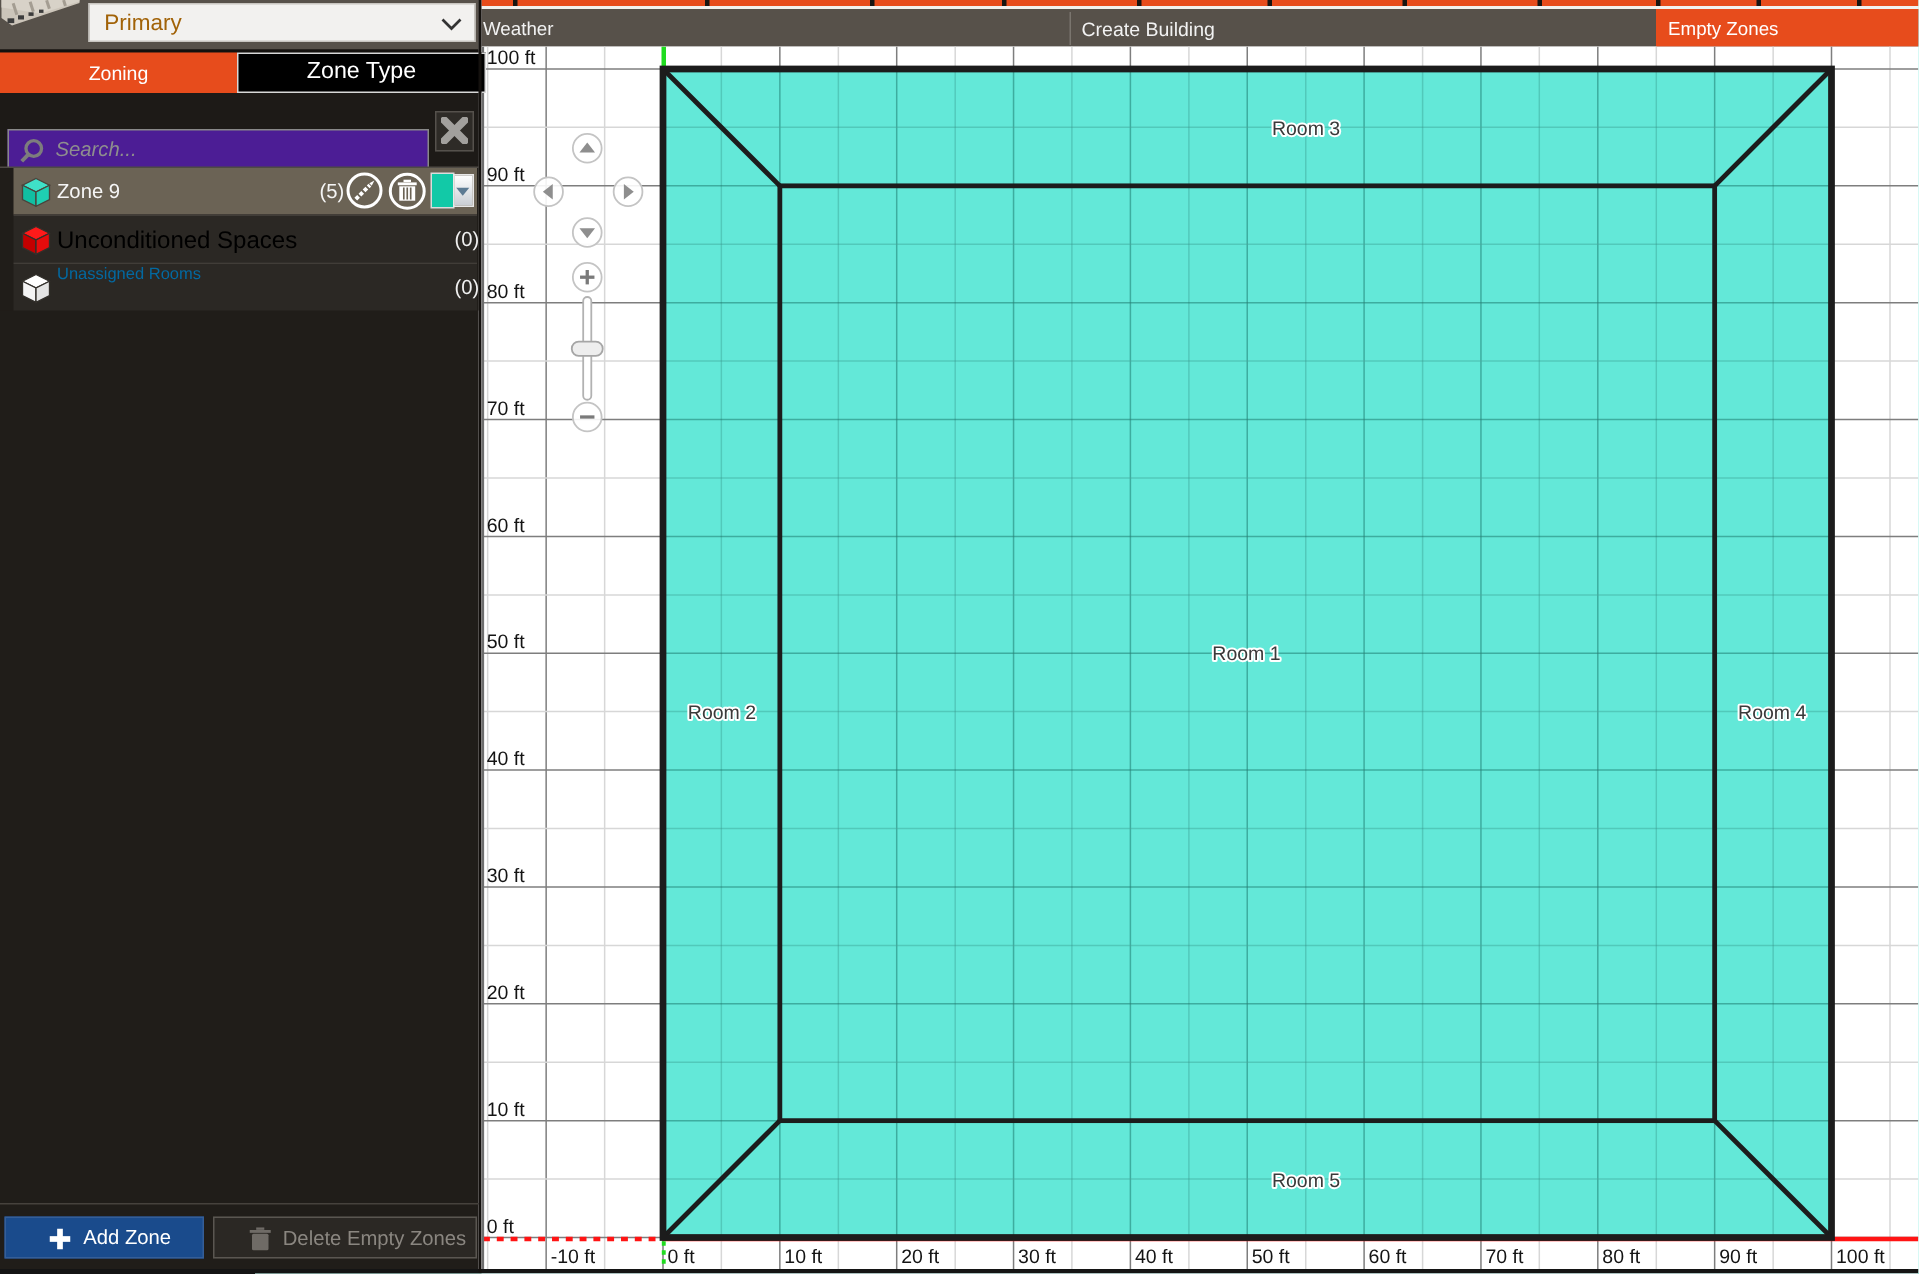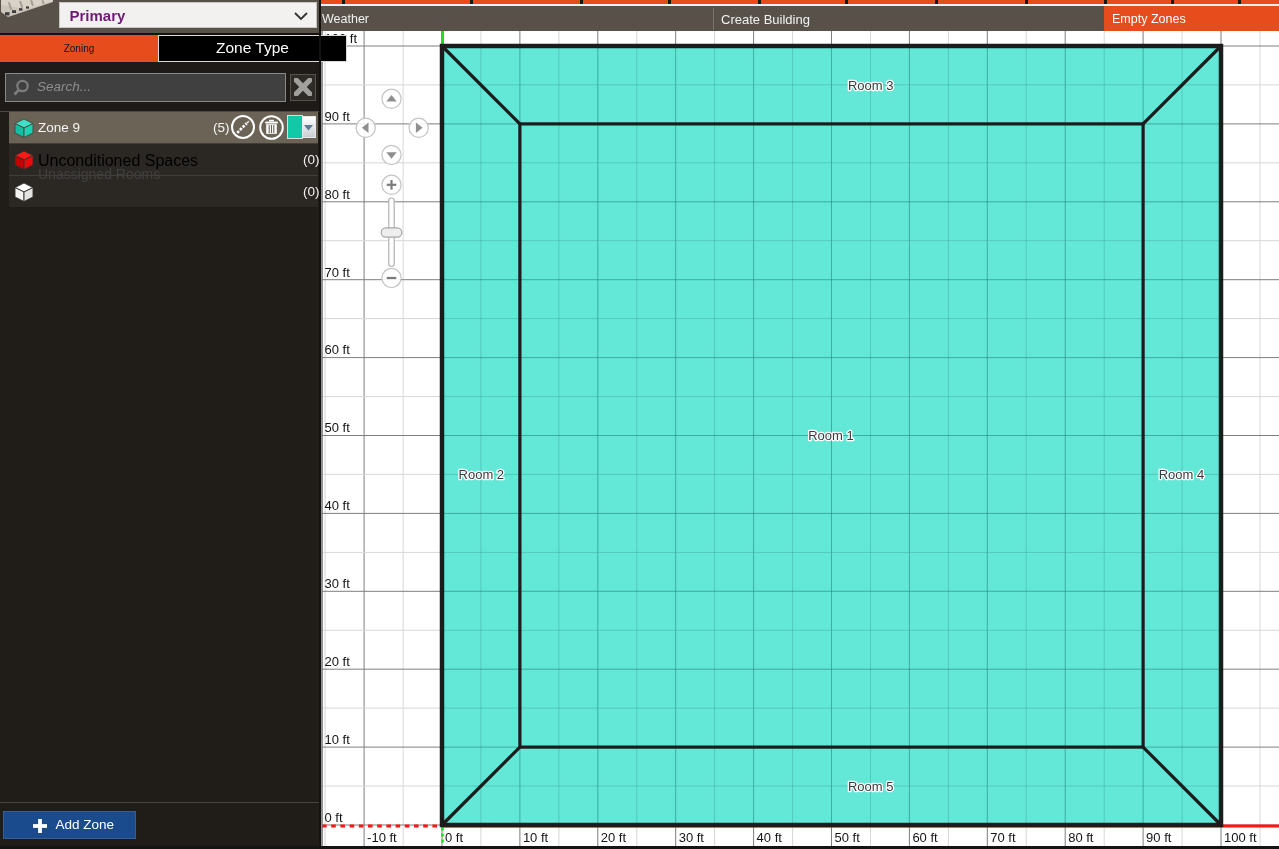--- a/index.html
+++ b/index.html
@@ -201,33 +201,33 @@
         <rect x="26" y="6.4" width="3" height="2.2"></rect>
       </g>
       <g fill="#a49d92">
         <rect x="9" y="2" width="2" height="8" transform="rotate(-18 10 6)"></rect>
         <rect x="20" y="1" width="2" height="7" transform="rotate(-18 21 4)"></rect>
         <rect x="31" y="0" width="2" height="6" transform="rotate(-18 32 3)"></rect>
         <rect x="42" y="0" width="2" height="4" transform="rotate(-18 43 2)"></rect>
       </g>
     </svg>
     <div class="abs" style="left:58.5px;top:2px;width:258px;height:26px;background:#f2f1ef;border:1px solid #c8c5c0;box-sizing:border-box">
-      <div class="abs" style="left:10px;top:3.5px;font-size:15px;font-weight:bold;color:#701a75">Primary</div>
+      <div class="abs" style="left:10px;top:3.5px;font-size:15px;font-weight:normal;color:#a16207">Primary</div>
       <svg width="14" height="9" viewBox="0 0 14 9" style="position:absolute;right:8px;top:9px">
             <polyline points="1,1 7,7 13,1" fill="none" stroke="#333" stroke-width="1.8"></polyline>
           </svg>
     </div>
   </div>
   <div class="abs" style="left:0;top:33px;width:319px;height:1.5px;background:#14110e"></div>
 
-  <div class="abs" style="left:0;top:34.5px;width:158px;height:27px;background:#e74c1c;color:#0f172a;font-size:10px;text-align:center;line-height:27px">Zoning</div>
-  <div class="abs" style="left:158px;top:34.5px;width:189px;height:27px;background:#000;border:1.5px solid #d8d8d8;box-sizing:border-box;color:#fff;font-size:15.5px;text-align:center;line-height:24px">Zone Type</div>
+  <div class="abs" style="left:0;top:34.5px;width:158px;height:27px;background:#e74c1c;color:#ffffff;font-size:13px;text-align:center;line-height:27px">Zoning</div>
+  <div class="abs" style="left:158px;top:34.5px;width:166px;height:27px;background:#000;border:1.5px solid #d8d8d8;box-sizing:border-box;color:#fff;font-size:15.5px;text-align:center;line-height:24px">Zone Type</div>
 
   <div class="abs" style="left:0;top:61.5px;width:319px;height:49px;background:#1d1a17">
-    <div class="abs" style="left:5px;top:11px;width:281px;height:29px;background:#404040;border:1px solid #888;box-sizing:border-box">
+    <div class="abs" style="left:5px;top:24px;width:281px;height:29px;background:#4c1d95;border:1px solid #888;box-sizing:border-box">
       <svg width="18" height="18" viewBox="0 0 18 18" style="position:absolute;left:6px;top:5px">
             <circle cx="10.5" cy="7" r="5.2" fill="none" stroke="#7d7d7d" stroke-width="2.2"></circle>
             <line x1="6.6" y1="11.2" x2="2.5" y2="15.5" stroke="#7d7d7d" stroke-width="2.6"></line>
           </svg>
       <div class="abs" style="left:31px;top:5px;font-size:13.5px;font-style:italic;color:#8e8e8e">Search...</div>
     </div>
     <div class="abs" style="left:289.5px;top:12px;width:26px;height:27px;background:#2e2b27;border:1px solid #55514c;box-sizing:border-box">
       <svg width="18" height="18" viewBox="0 0 18 18" style="position:absolute;left:3px;top:3.5px">
             <g stroke="#a2a09d" stroke-width="5.2" stroke-linecap="round">
               <line x1="2.2" y1="2.2" x2="15.8" y2="15.8"></line>
@@ -256,21 +256,21 @@
 <polygon points="1,5.5 10,10 10,19.5 1,15" fill="#c40000" stroke="#33302b" stroke-width="0.9"></polygon>
 <polygon points="19,5.5 10,10 10,19.5 19,15" fill="#e60c0c" stroke="#33302b" stroke-width="0.9"></polygon>
 </svg>
     <svg width="20" height="20" viewBox="0 0 20 20" style="position:absolute;left:13.5px;top:181.5px">
 <polygon points="10,1 19,5.5 10,10 1,5.5" fill="#ffffff" stroke="#33302b" stroke-width="0.9"></polygon>
 <polygon points="1,5.5 10,10 10,19.5 1,15" fill="#f4f4f4" stroke="#33302b" stroke-width="0.9"></polygon>
 <polygon points="19,5.5 10,10 10,19.5 19,15" fill="#e4e4e4" stroke="#33302b" stroke-width="0.9"></polygon>
 </svg>
 <div class="abs" style="left:38px;top:119.5px;font-size:13.5px;color:#f5f5f5">Zone 9</div>
 <div class="abs" style="left:38px;top:152px;font-size:16px;color:#000000">Unconditioned Spaces</div>
-<div class="abs" style="left:38px;top:166px;font-size:14px;color:#404040">Unassigned Rooms</div>
+<div class="abs" style="left:38px;top:177px;font-size:11px;color:#0369a1">Unassigned Rooms</div>
 <div class="abs" style="left:213px;top:119.5px;font-size:13.5px;color:#f5f5f5">(5)</div>
 <div class="abs" style="left:303px;top:152px;font-size:13.5px;color:#f0f0f0">(0)</div>
 <div class="abs" style="left:303px;top:184px;font-size:13.5px;color:#f0f0f0">(0)</div>
 <svg width="26" height="26" viewBox="0 0 26 26" style="position:absolute;left:230px;top:114.3px">
   <circle cx="13" cy="13" r="11" fill="none" stroke="#ffffff" stroke-width="2"></circle>
   <line x1="7.2" y1="18.8" x2="16.6" y2="9.4" stroke="#ffffff" stroke-width="2.6" stroke-dasharray="2.6 1.3"></line>
   <polygon points="16.2,8.2 17.8,9.8 19.6,6.4" fill="#ffffff"></polygon>
 </svg>
 <svg width="27" height="27" viewBox="0 0 27 27" style="position:absolute;left:257.5px;top:113.8px">
   <circle cx="13.5" cy="13.5" r="11.3" fill="none" stroke="#ffffff" stroke-width="2"></circle>
@@ -293,15 +293,25 @@
 <div class="abs" style="left:0;top:801.5px;width:319px;height:1px;background:#46423d"></div>
 <div class="abs" style="left:2.5px;top:810.5px;width:133.5px;height:28.5px;background:#1a4b8c;border:1px solid #355e97;box-sizing:border-box">
   <svg width="14" height="14" viewBox="0 0 14 14" style="position:absolute;left:29px;top:7px">
         <g fill="#ffffff">
           <rect x="5.1" y="0" width="3.8" height="14"></rect>
           <rect x="0" y="5.1" width="14" height="3.8"></rect>
         </g>
       </svg>
   <div class="abs" style="left:52px;top:5.5px;font-size:13.5px;font-weight:normal;color:#ffffff">Add Zone</div>
 </div>
+<div class="abs" style="left:141.5px;top:810.5px;width:176.5px;height:28.5px;background:#2b2824;border:1px solid #5a5651;box-sizing:border-box">
+  <svg width="15" height="16" viewBox="0 0 15 16" style="position:absolute;left:23px;top:6px">
+        <g fill="#6f6b66">
+          <rect x="2" y="4.5" width="11" height="11" rx="1"></rect>
+          <rect x="0.5" y="2" width="14" height="1.9"></rect>
+          <rect x="4.8" y="0.3" width="5.4" height="1.6"></rect>
+        </g>
+      </svg>
+  <div class="abs" style="left:46px;top:6px;font-size:13.5px;color:#8a8680">Delete Empty Zones</div>
+</div>
 <div class="abs" style="left:0;top:845.5px;width:1279px;height:3.5px;background:#141414"></div>
 <div class="abs" style="left:319px;top:0;width:2px;height:849px;background:#14110e"></div>
 </div>
 
 </body></html>

